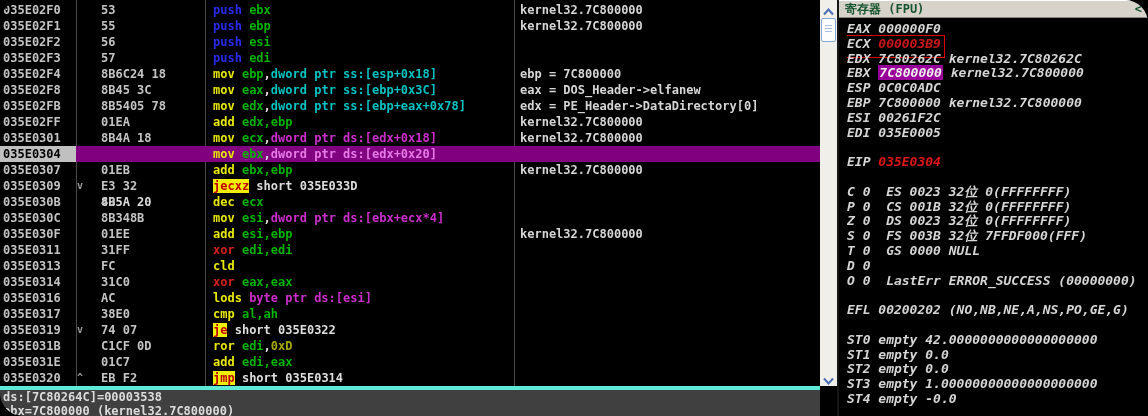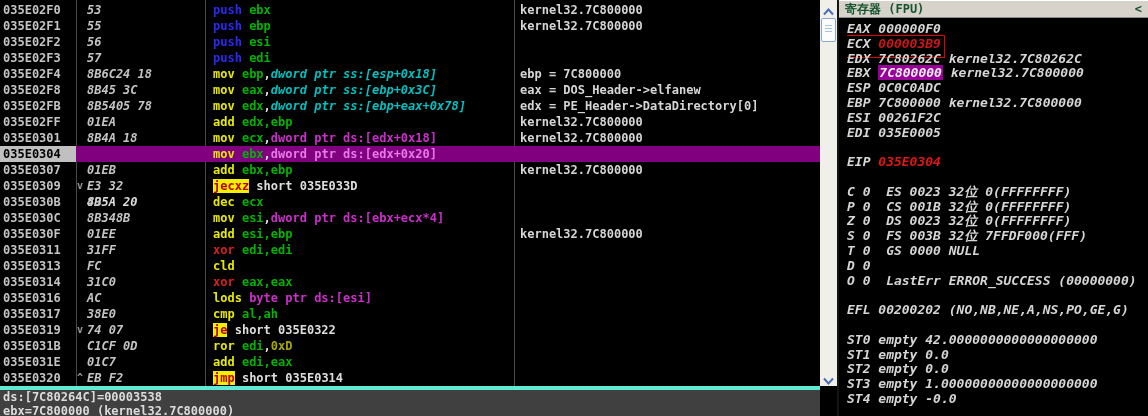--- a/index.html
+++ b/index.html
@@ -1,32 +1,32 @@
 <!DOCTYPE html>
 <html><head>
 <meta charset="utf-8">
 <style>
   html,body{margin:0;padding:0;background:#000;}
   .app{position:relative;width:1148px;height:416px;background:#000;overflow:hidden;
-       font-family:"DejaVu Sans Mono","Liberation Mono",monospace;font-weight:bold;}
+       font-family:"DejaVu Sans Mono","Liberation Mono",monospace;font-weight:bold;border-radius:23px;}
   
   .disasm{position:absolute;left:0;top:0;width:820px;height:386px;background:#000;overflow:hidden;}
   #rows{position:absolute;left:0;top:2px;width:820px;}
   .drow{position:relative;height:16px;width:820px;font-size:12px;line-height:16px;white-space:pre;}
   .drow span{position:absolute;top:0;}
   .addr{left:3px;color:#c4c4c4;}
   .mark{left:77px;color:#9a9a9a;font-size:10px;}
-  .bytes{left:87px;color:#c4c4c4;font-style:italic;}
+  .bytes{left:101px;color:#c4c4c4;}
   .instr{left:213px;}
   .instr .tk{position:static;}
   .cmt{left:520px;color:#d6d6d6;}
   .tk-B{color:#2a2af0;}
   .tk-y{color:#e8e800;}
   .tk-g{color:#00b400;}
-  .tk-c{color:#00c2c2;font-style:italic;}
+  .tk-c{color:#00c2c2;}
   .tk-m{color:#cc2ecc;}
   .tk-r{color:#d42020;}
   .tk-w{color:#dedede;}
   .tk-o{color:#a8a800;}
   .tk-J{color:#c00000;background:#f0f000;}
   .drow.sel{background:linear-gradient(to right,#c0c0c0 76px,#800080 76px);}
   .drow.sel .addr{color:#000;}
   .drow.sel .bytes{color:#dedede;margin-top:48px;}
   .drow.sel .tk-m{color:#e87ae8;}
   .colsep{position:absolute;top:0;width:1px;height:386px;background:#4a4a4a;}

